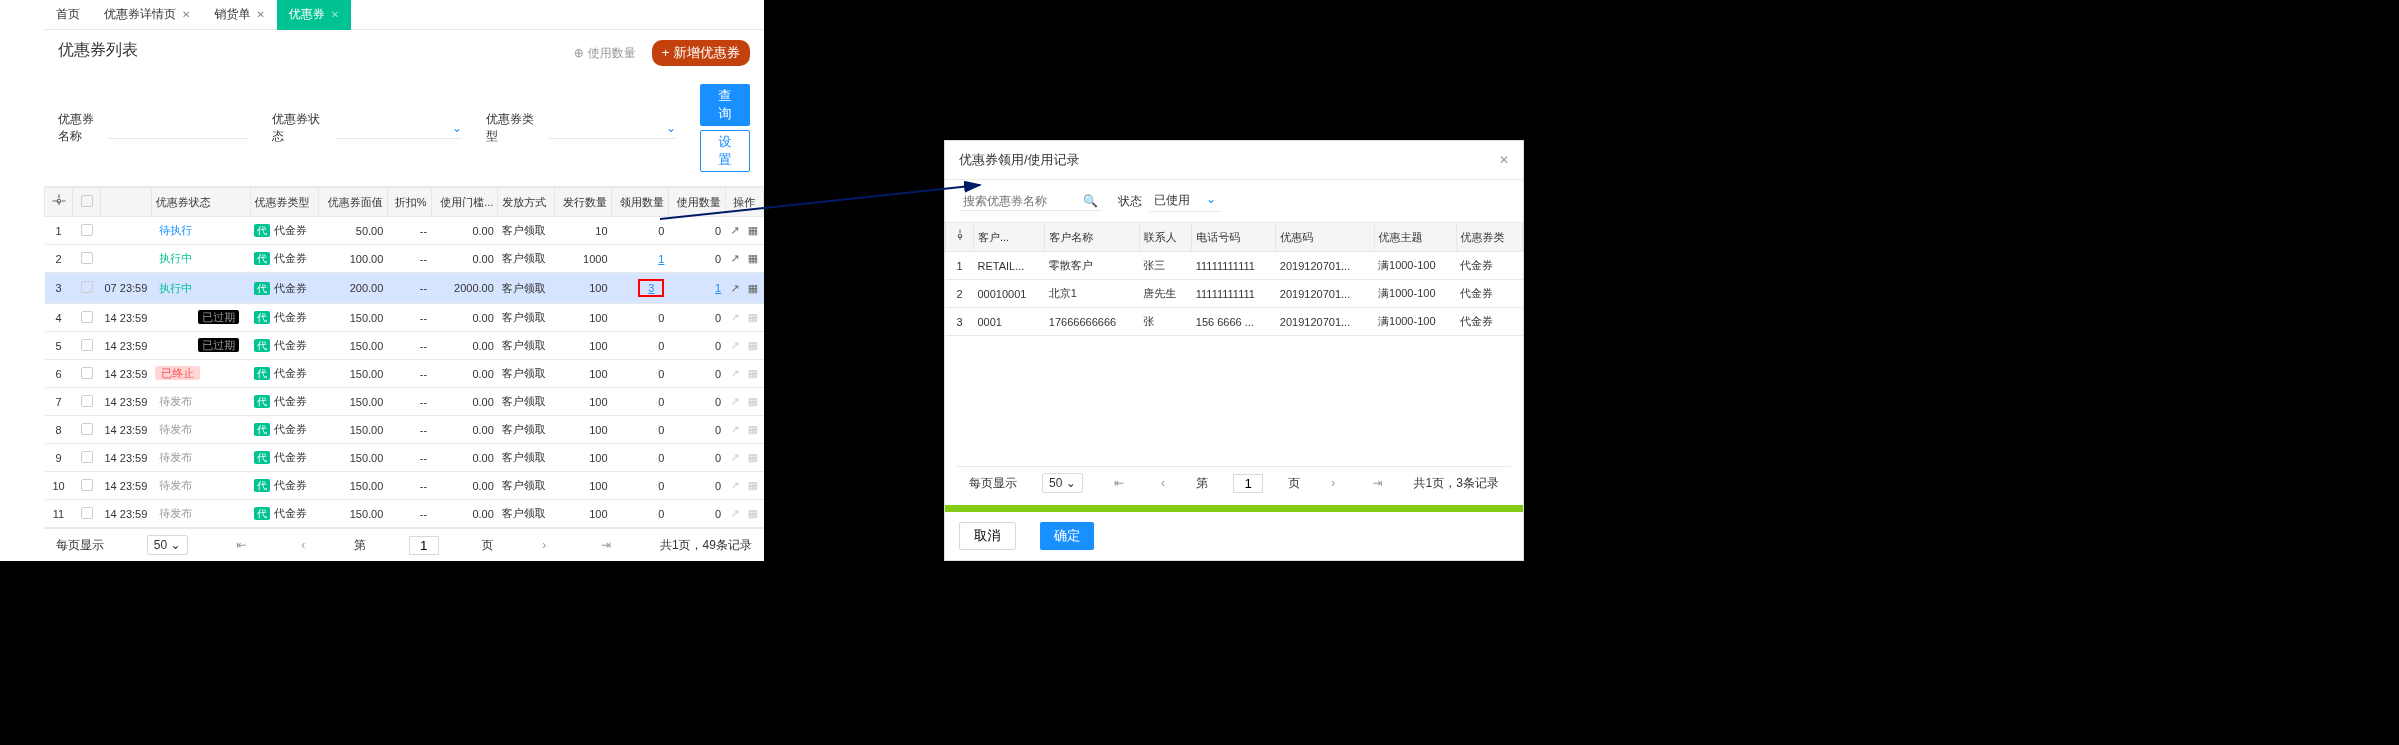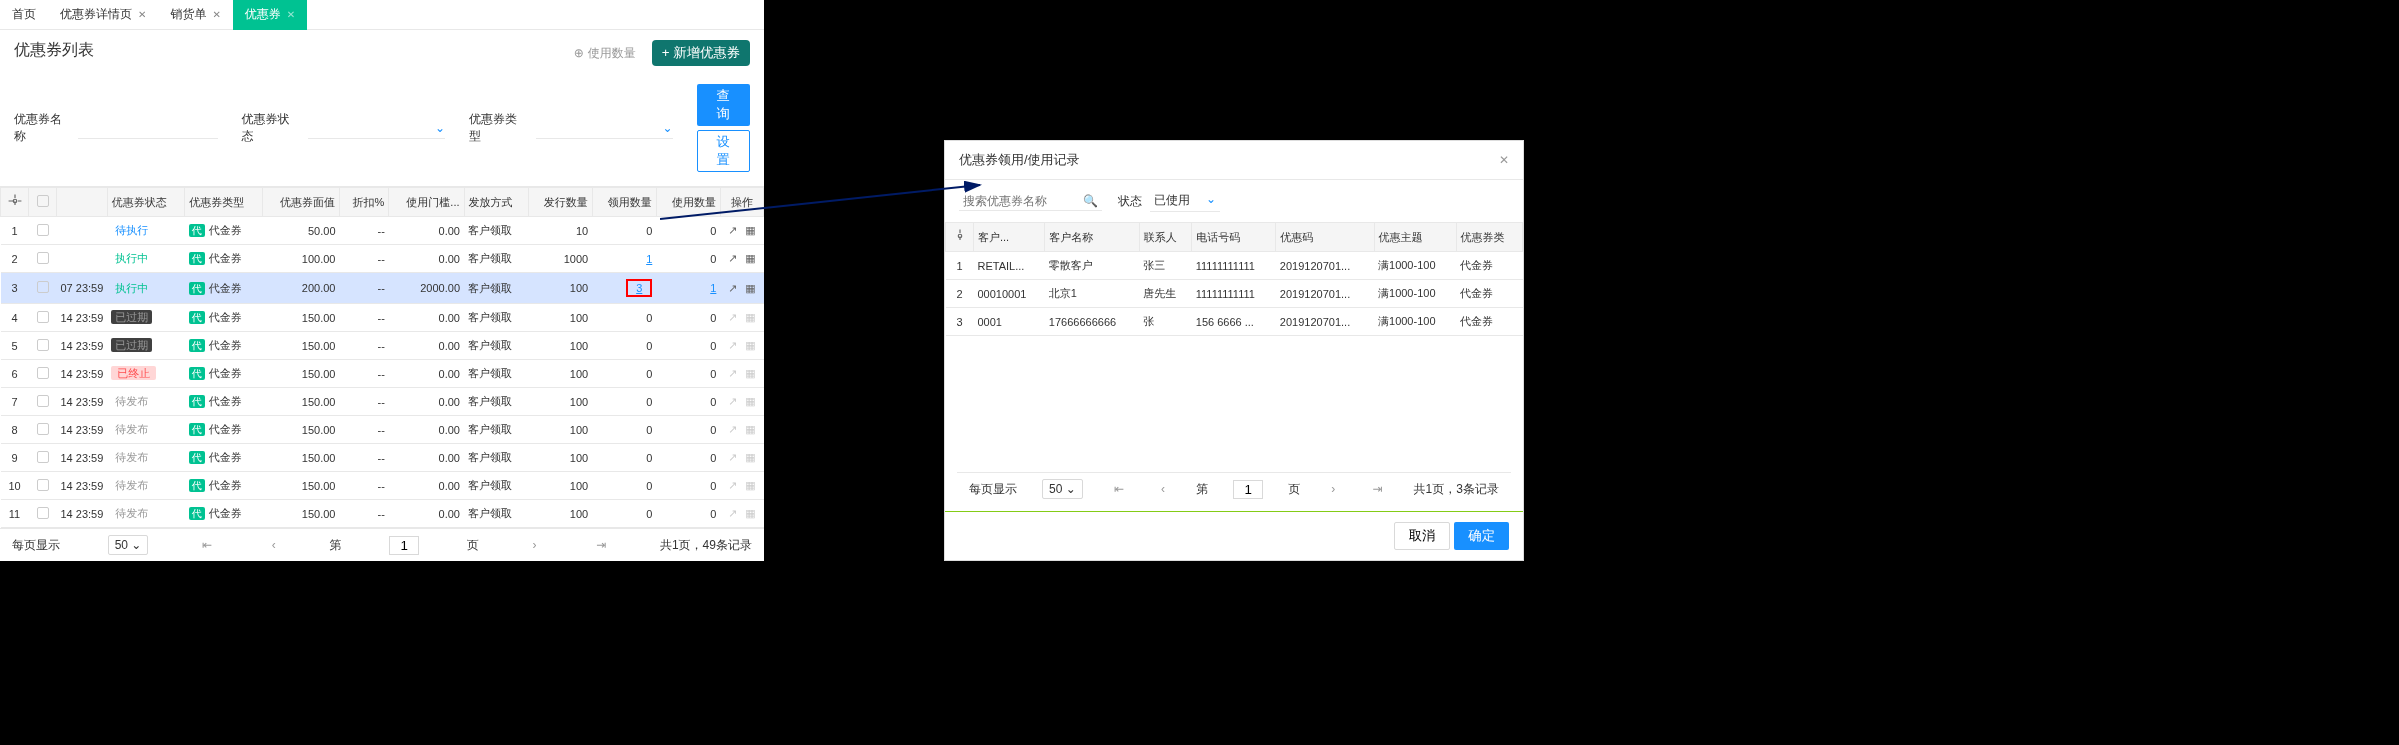--- a/index.html
+++ b/index.html
@@ -4,32 +4,33 @@
   <style>
     * { margin: 0; padding: 0; box-sizing: border-box; }
     body { font-family: -apple-system, "Microsoft YaHei", sans-serif; font-size: 12px; color: #333; background: #000; }
     
     .page { display: flex; gap: 180px; padding: 0; }
     
     .left-panel {
       background: #fff;
       width: 764px;
       position: relative;
+      padding-left: 44px;
     }
     
     .tabs { display: flex; border-bottom: 1px solid #e8e8e8; height: 30px; align-items: center; }
     .tab { padding: 0 12px; height: 30px; display: flex; align-items: center; gap: 6px; cursor: pointer; }
     .tab.active { background: #00c292; color: #fff; }
     .tab-close { font-size: 10px; opacity: 0.6; }
     
     .page-header { display: flex; justify-content: space-between; padding: 10px 14px; }
     .page-title { font-size: 16px; font-weight: 500; }
     .header-actions { display: flex; gap: 8px; }
     .btn-text { color: #999; padding: 4px 8px; display: flex; align-items: center; gap: 4px; }
-    .btn-primary { background: #0f766e; color: #fff; padding: 4px 10px; border-radius: 4px; cursor: pointer; border: none; }
+    .btn-primary { background: #c2410c; color: #fff; padding: 4px 10px; border-radius: 10px; cursor: pointer; border: none; }
     
     .filters { display: flex; padding: 8px 14px 14px; gap: 24px; align-items: center; }
     .filter-group { display: flex; align-items: center; gap: 8px; }
     .filter-label { color: #333; }
     .filter-select { width: 140px; height: 22px; border: none; border-bottom: 1px solid #e8e8e8; display: flex; justify-content: flex-end; align-items: center; color: #1890ff; }
     .filter-input { width: 140px; height: 22px; border: none; border-bottom: 1px solid #e8e8e8; }
     .filter-buttons { margin-left: auto; display: flex; flex-direction: column; gap: 4px; }
     .btn-query { background: #1890ff; color: #fff; padding: 3px 14px; border-radius: 2px; border: none; cursor: pointer; }
     .btn-set { background: #fff; color: #1890ff; padding: 2px 13px; border-radius: 2px; border: 1px solid #1890ff; cursor: pointer; }
     
@@ -38,21 +39,21 @@
     th { background: #f5f5f5; text-align: left; padding: 6px 4px; font-weight: normal; border: 1px solid #e8e8e8; white-space: nowrap; font-size: 11px; }
     th.right { text-align: right; }
     td { padding: 6px 4px; border-bottom: 1px solid #e8e8e8; white-space: nowrap; font-size: 11px; }
     td.right { text-align: right; }
     tr.highlighted { background: #d6e4ff; }
     .checkbox { width: 12px; height: 12px; border: 1px solid #ccc; border-radius: 2px; display: inline-block; }
     .gear-icon { width: 14px; height: 14px; color: #666; }
     .status-badge { padding: 1px 4px; border-radius: 2px; font-size: 11px; }
     .status-pending { color: #1890ff; }
     .status-running { color: #00c292; }
-    .status-expired { background: #404040; color: #999; }
+    .status-expired { background: #000000; color: #999; margin-left: 43px; }
     .status-terminated { background: #ffd6d6; color: #ff4d4f; padding: 1px 6px; }
     .status-draft { color: #999; }
     .type-badge { background: #00c292; color: #fff; padding: 1px 3px; border-radius: 2px; font-size: 10px; margin-right: 4px; }
     .link-cell { color: #1890ff; text-decoration: underline; cursor: pointer; }
     .red-box { border: 2px solid red; padding: 1px 8px; display: inline-block; }
     .action-icons { display: flex; gap: 8px; justify-content: center; color: #666; }
     .action-icons.disabled { color: #ccc; }
     
     .pagination { display: flex; align-items: center; justify-content: space-between; padding: 6px 12px; gap: 10px; font-size: 12px; border-top: 1px solid #e8e8e8; }
     .page-select { border: 1px solid #d9d9d9; padding: 2px 6px; border-radius: 2px; }
@@ -77,21 +78,21 @@
     .search-box { display: flex; align-items: center; gap: 20px; border-bottom: 1px solid #e8e8e8; padding: 2px 4px; }
     .search-input { border: none; outline: none; width: 100px; font-size: 12px; }
     .search-icon { color: #1890ff; }
     .state-select { display: flex; align-items: center; gap: 8px; }
     .state-value { color: #333; border-bottom: 1px solid #e8e8e8; padding: 2px 30px 2px 4px; position: relative; }
     .state-value::after { content: "⌄"; position: absolute; right: 4px; color: #1890ff; }
     
     .modal-table th { font-size: 11px; }
     .modal-table td { font-size: 11px; }
     
-    .modal-footer { display: flex; justify-content: flex-end; padding: 10px 14px; gap: 4px; border-top: 1px solid #84cc16; margin-top: auto; }
+    .modal-footer { display: flex; padding: 10px 14px; gap: 24px; border-top: 7px solid #84cc16; margin-top: auto; }
     .btn-cancel { background: #fff; border: 1px solid #d9d9d9; padding: 4px 14px; border-radius: 2px; cursor: pointer; }
     .btn-confirm { background: #1890ff; color: #fff; border: none; padding: 4px 14px; border-radius: 2px; cursor: pointer; }
     
     .arrow-svg { position: absolute; top: 175px; left: 660px; pointer-events: none; }
     
     .modal-body { flex: 1; min-height: 200px; }
     .modal-pagination-wrap { padding: 6px 12px; }
   </style>
 </head>
 <body>

